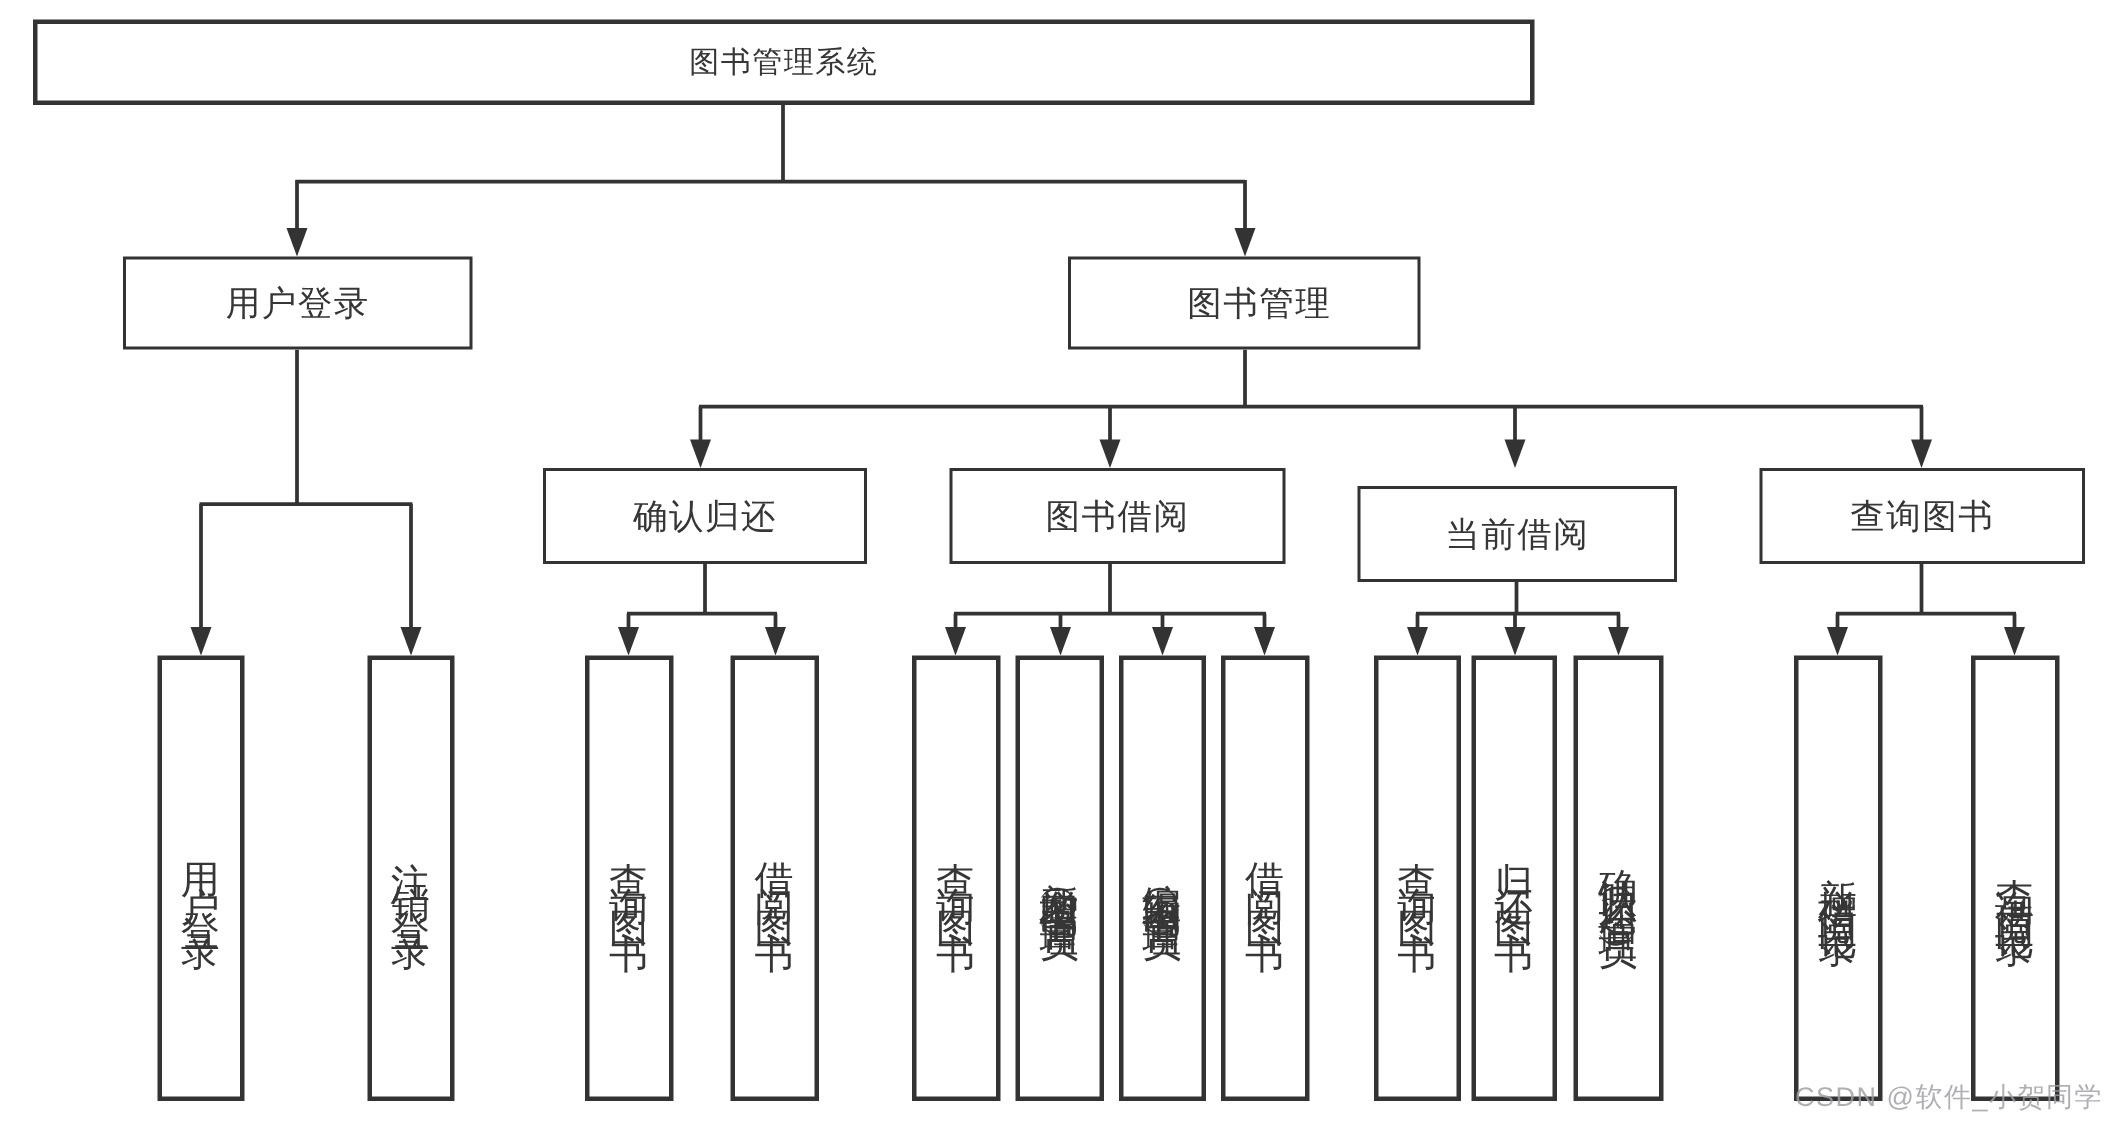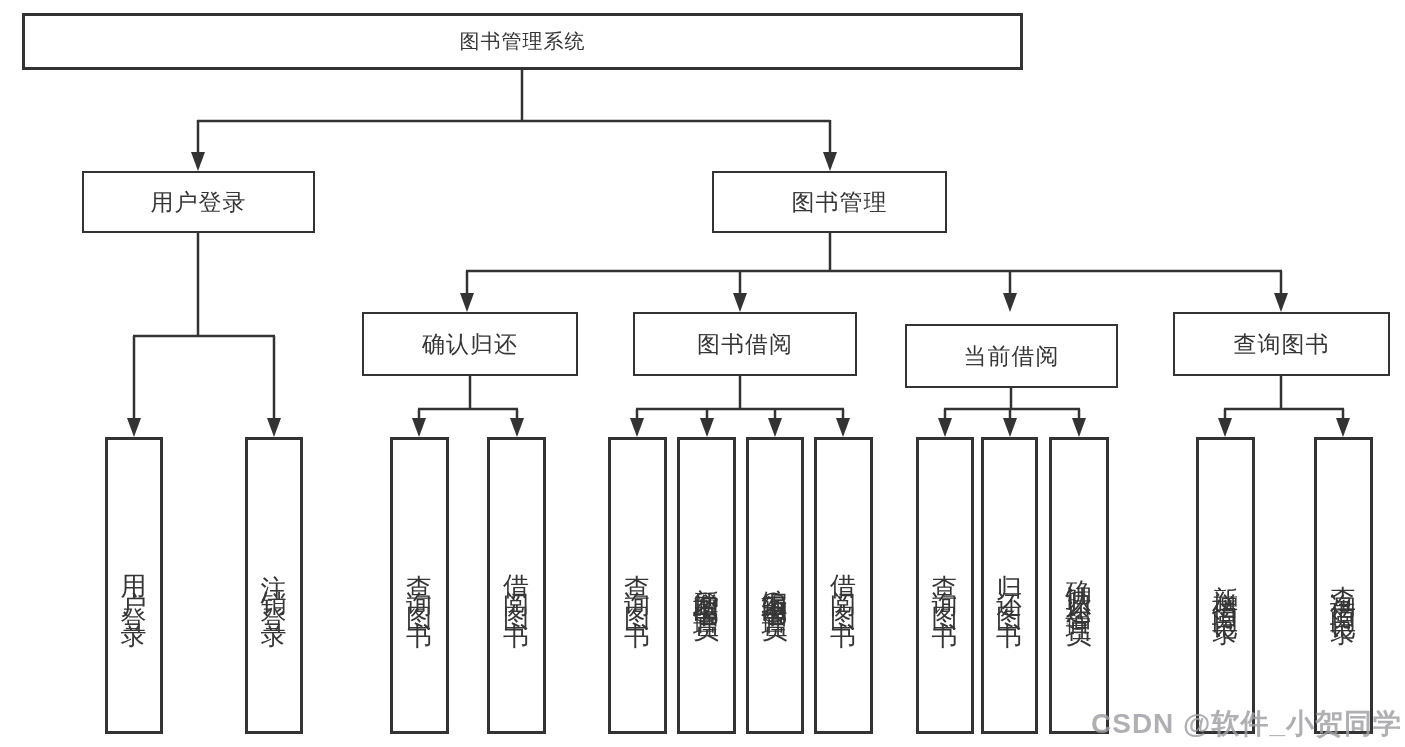--- a/index.html
+++ b/index.html
@@ -38,25 +38,24 @@
     color: #363636;
   }
   .ls4 .vtext { letter-spacing: 16px; }
   .ls6 .vtext { letter-spacing: 7px; }
   .ls8 .vtext { letter-spacing: 6px; }
   .ls9 .vtext { letter-spacing: 4px; }
   #watermark {
     position: absolute;
     right: 3px;
     bottom: 4px;
-    font-size: 28px;
+    font-size: 18px;
     color: rgba(158, 158, 163, 0.82);
     letter-spacing: 1px;
     white-space: nowrap;
-    font-weight: bold;
   }
 </style>
 </head>
 <body>
 
 <div id="canvas">
 
   <svg id="connectors" viewBox="0 0 1405 747" xmlns="http://www.w3.org/2000/svg">
     <g stroke="#333333" stroke-width="2.5" fill="none">
 

